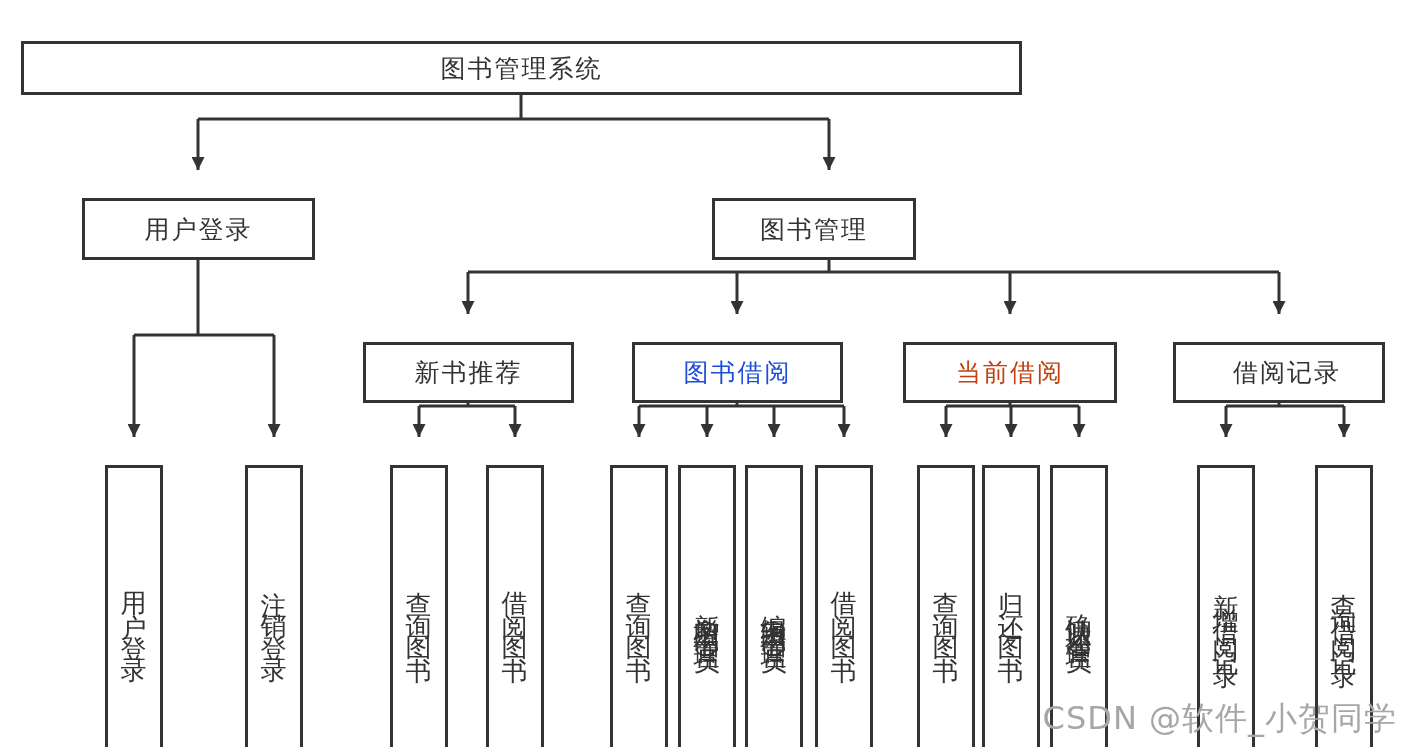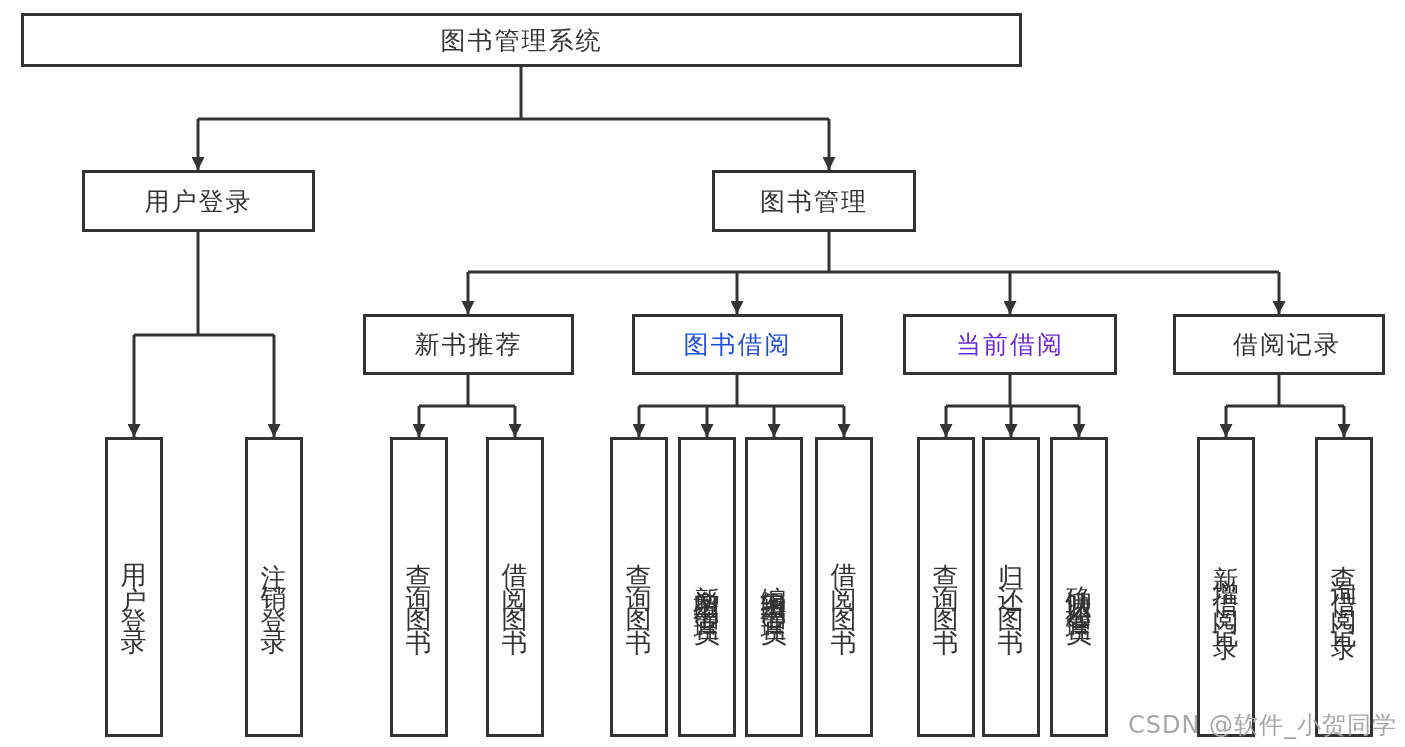--- a/index.html
+++ b/index.html
@@ -25,39 +25,40 @@
   }
   .node {
     position: absolute;
     box-sizing: border-box;
     border: 3px solid #0f766e;
     background: #ffffff;
     display: flex;
     align-items: center;
     justify-content: center;
     color: #333333;
+    margin-top: 28px;
   }
   .node .label {
     font-size: 25px;
     letter-spacing: 2px;
     color: #333333;
     white-space: nowrap;
   }
   .node.vertical .label {
     writing-mode: vertical-rl;
     text-orientation: mixed;
     font-size: 26px;
     white-space: normal;
     line-height: 1;
   }
   #watermark {
     position: absolute;
     right: 8px;
     bottom: 6px;
-    font-size: 24px;
+    font-size: 32px;
     color: #a6a6a6;
     letter-spacing: 1px;
     z-index: 10;
     white-space: nowrap;
   }
 </style>
 </head>
 <body>
 
 <div id="canvas">
@@ -111,21 +112,21 @@
       <div class="node" style="left: 712px; top: 170px; width: 204px; height: 62px; border-color: rgb(51, 51, 51);">
         <span class="label" style="color: rgb(51, 51, 51);">图书管理</span>
       </div>
       <div class="node" style="left: 363px; top: 314px; width: 211px; height: 61px; border-color: rgb(51, 51, 51);">
         <span class="label" style="color: rgb(51, 51, 51);">新书推荐</span>
       </div>
       <div class="node" style="left: 632px; top: 314px; width: 211px; height: 61px; border-color: rgb(51, 51, 51);">
         <span class="label" style="color: #1d4ed8;">图书借阅</span>
       </div>
       <div class="node" style="left: 903px; top: 314px; width: 214px; height: 61px; border-color: rgb(51, 51, 51);">
-        <span class="label" style="color: #6d28d9;">当前借阅</span>
+        <span class="label" style="color: #c2410c;">当前借阅</span>
       </div>
       <div class="node" style="left: 1173px; top: 314px; width: 212px; height: 61px; border-color: rgb(51, 51, 51); padding-left: 16px;">
         <span class="label" style="color: rgb(51, 51, 51);">借阅记录</span>
       </div>
       <div class="node vertical" style="left: 105px; top: 437px; width: 58px; height: 300px; border-color: rgb(51, 51, 51);">
         <span class="label" style="color: rgb(51, 51, 51); letter-spacing: 22px;">用户登录</span>
       </div>
       <div class="node vertical" style="left: 245px; top: 437px; width: 58px; height: 300px; border-color: rgb(51, 51, 51);">
         <span class="label" style="color: rgb(51, 51, 51); letter-spacing: 22px;">注销登录</span>
       </div>

